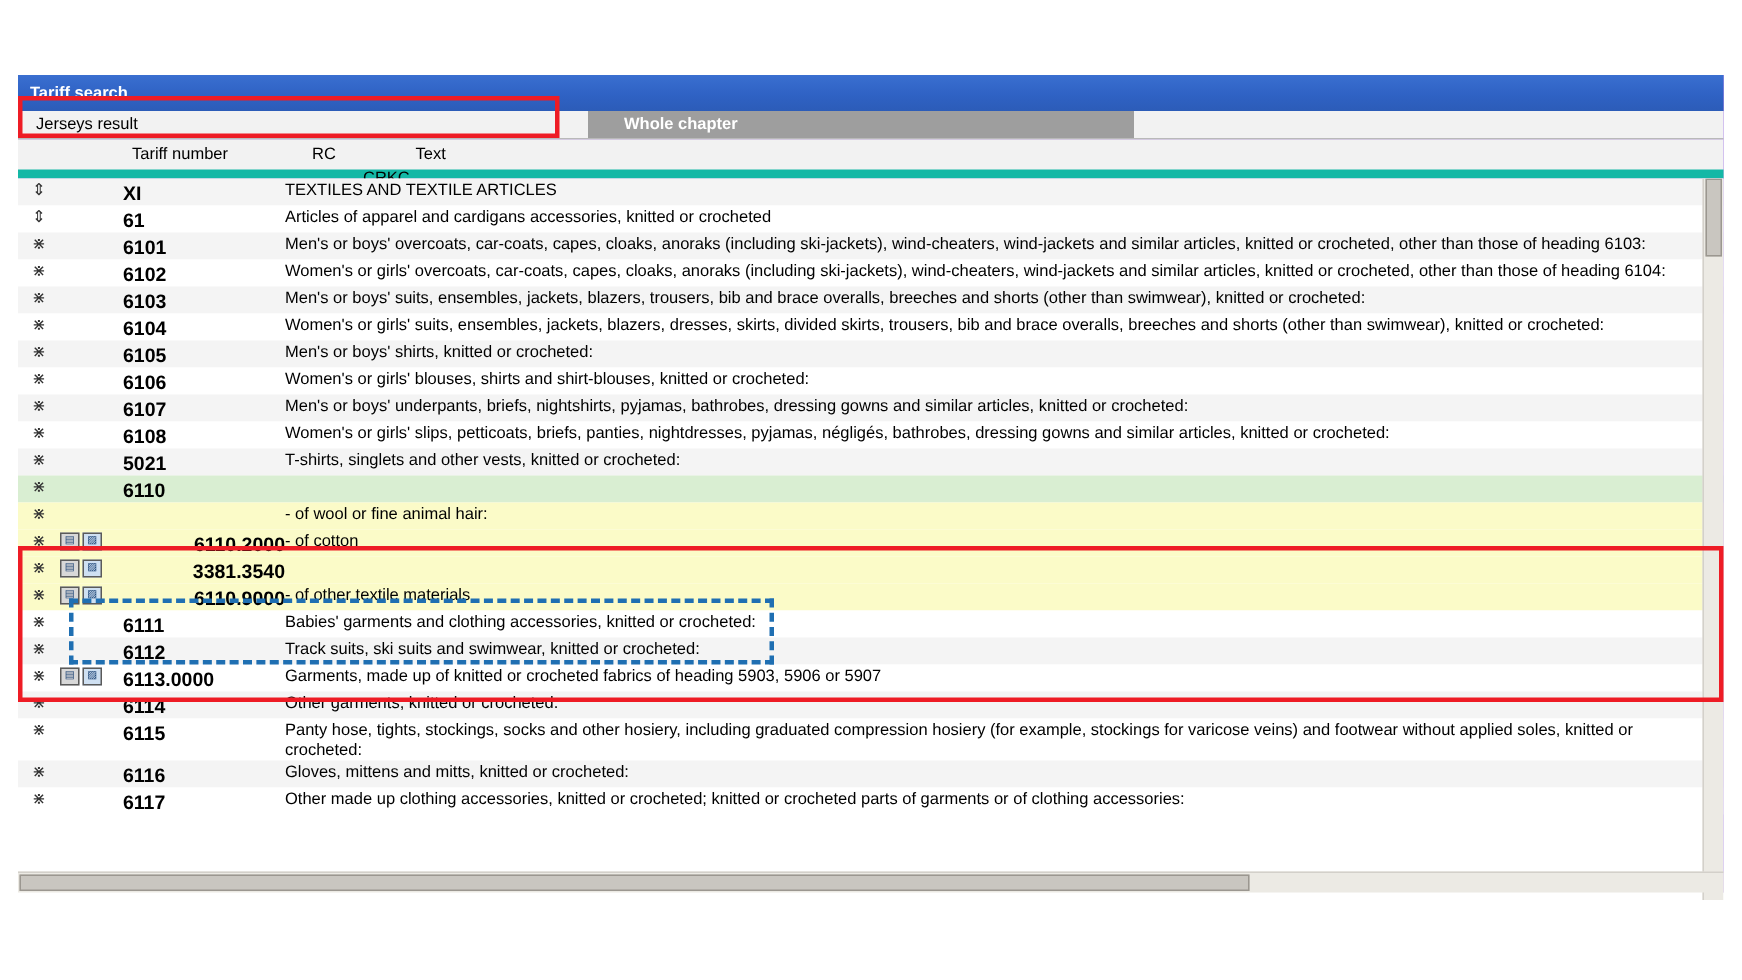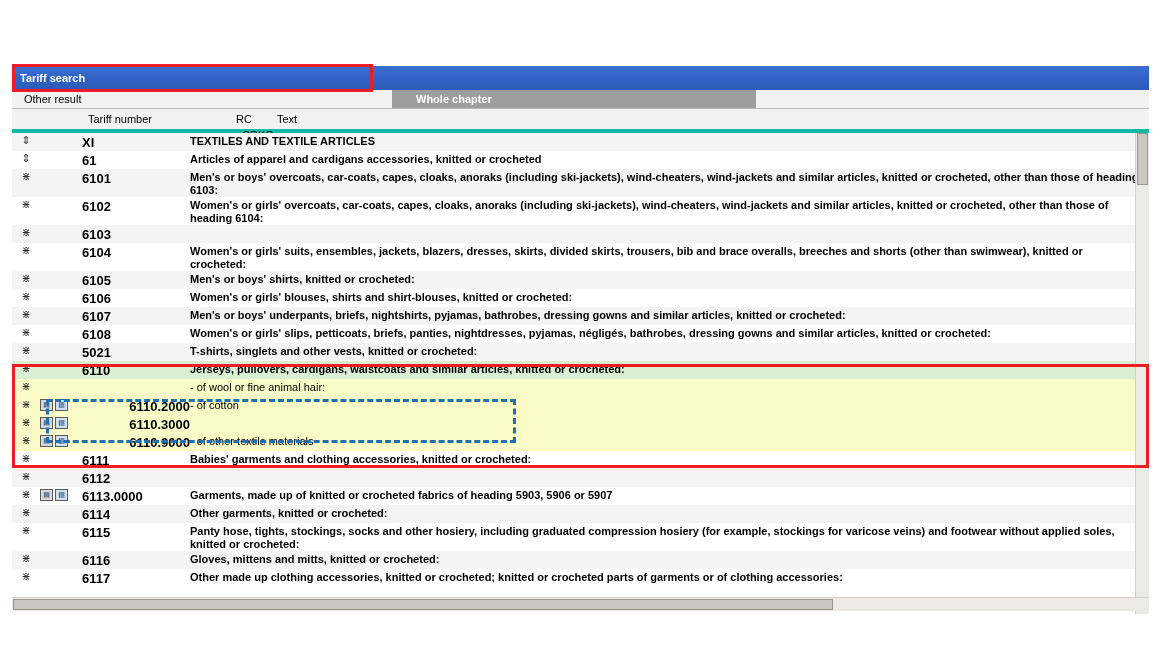--- a/index.html
+++ b/index.html
@@ -13,21 +13,21 @@
     font-family: "Liberation Sans", sans-serif;
     font-size: 11px;
     color: #000000;
     position: relative;
     overflow: hidden;
   }
 
   #app {
     position: absolute;
     left: 12px;
-    top: 66px;
+    top: 50px;
     width: 1137px;
     height: 545px;
     background: #6d28d9;
   }
 
   
   .titlebar {
     height: 24px;
     background: #2f62c4;
     background: linear-gradient(to bottom, #3a6fd0 0%, #2f62c4 55%, #2c5cb8 100%);
@@ -72,31 +72,31 @@
     background: #9e9e9e;
     color: #ffffff;
     padding-left: 24px;
   }
 
   
   .colheader {
     height: 20px;
     background: #f2f2f2;
     position: relative;
-    border-bottom: 4px solid #14b8a6;
+    border-bottom: 6px solid #14b8a6;
     font-size: 11px;
     color: #000000;
   }
   .colheader span {
     position: absolute;
     top: 4px;
     white-space: nowrap;
   }
   .ch-tariff { left: 76px; }
-  .ch-rc     { left: 196px; margin-left: 28px; }
+  .ch-rc     { left: 196px; }
   .ch-crkc   { left: 230px; margin-top: 16px; }
   .ch-text   { left: 265px; text-align: center; }
 
   
   .list {
     position: relative;
     background: #ffffff;
     height: 481px;
     overflow: hidden;
   }
@@ -150,21 +150,21 @@
     font-weight: bold;
   }
   .c-num.sub { font-weight: bold; text-align: right; }
   .c-text {
     flex: 1;
     padding-top: 2px;
     padding-right: 10px;
     font-size: 11px;
     line-height: 13px;
   }
-  .c-text.bold { font-weight: bold; }
+  .c-text.bold { font-weight: normal; }
   .c-text.plain { font-weight: normal; }
 
   
   .glyph {
     display: inline-block;
     font-family: "DejaVu Sans", sans-serif;
     font-size: 11px;
     color: #333333;
     line-height: 12px;
   }
@@ -229,21 +229,21 @@
 <body>
 
 <div id="app">
 
   <div class="titlebar">
     <span>Tariff search</span>
   </div>
 
   <div class="tabstrip">
     <div class="tab active">
-      <span>Other result</span>
+      <span>Jerseys result</span>
     </div>
     <div class="tab inactive">
       <span>Whole chapter</span>
     </div>
   </div>
 
   <div class="colheader">
     <span class="ch-tariff">Tariff number</span>
     <span class="ch-rc">RC</span>
     <span class="ch-crkc">CRKC</span>
@@ -277,20 +277,21 @@
       <div class="c-tree"><span class="glyph">⋇</span></div>
       <div class="c-icons"></div>
       <div class="c-num">6102</div>
       <div class="c-text bold">Women's or girls' overcoats, car-coats, capes, cloaks, anoraks (including ski-jackets), wind-cheaters, wind-jackets and similar articles, knitted or crocheted, other than those of heading 6104:</div>
     </div>
 
     <div class="row alt">
       <div class="c-tree"><span class="glyph">⋇</span></div>
       <div class="c-icons"></div>
       <div class="c-num">6103</div>
+      <div class="c-text bold">Men's or boys' suits, ensembles, jackets, blazers, trousers, bib and brace overalls, breeches and shorts (other than swimwear), knitted or crocheted:</div>
     </div>
 
     <div class="row white">
       <div class="c-tree"><span class="glyph">⋇</span></div>
       <div class="c-icons"></div>
       <div class="c-num">6104</div>
       <div class="c-text bold">Women's or girls' suits, ensembles, jackets, blazers, dresses, skirts, divided skirts, trousers, bib and brace overalls, breeches and shorts (other than swimwear), knitted or crocheted:</div>
     </div>
 
     <div class="row alt">
@@ -325,21 +326,20 @@
       <div class="c-tree"><span class="glyph">⋇</span></div>
       <div class="c-icons"></div>
       <div class="c-num">5021</div>
       <div class="c-text bold">T-shirts, singlets and other vests, knitted or crocheted:</div>
     </div>
 
     <div class="row green">
       <div class="c-tree"><span class="glyph">⋇</span></div>
       <div class="c-icons"></div>
       <div class="c-num">6110</div>
-      <div class="c-text bold">Jerseys, pullovers, cardigans, waistcoats and similar articles, knitted or crocheted:</div>
     </div>
 
     <div class="row yellow">
       <div class="c-tree"><span class="glyph">⋇</span></div>
       <div class="c-icons"></div>
       <div class="c-num"></div>
       <div class="c-text plain">- of wool or fine animal hair:</div>
     </div>
 
     <div class="row yellow">
@@ -351,21 +351,21 @@
       <div class="c-num sub">6110.2000</div>
       <div class="c-text plain">- of cotton</div>
     </div>
 
     <div class="row yellow">
       <div class="c-tree"><span class="glyph">⋇</span></div>
       <div class="c-icons">
         <span class="mini-icon">▤</span>
         <span class="mini-icon blue">▨</span>
       </div>
-      <div class="c-num sub">6110.3000</div>
+      <div class="c-num sub">3381.3540</div>
     </div>
 
     <div class="row yellow">
       <div class="c-tree"><span class="glyph">⋇</span></div>
       <div class="c-icons">
         <span class="mini-icon">▤</span>
         <span class="mini-icon blue">▨</span>
       </div>
       <div class="c-num sub">6110.9000</div>
       <div class="c-text plain">- of other textile materials</div>
@@ -375,20 +375,21 @@
       <div class="c-tree"><span class="glyph">⋇</span></div>
       <div class="c-icons"></div>
       <div class="c-num">6111</div>
       <div class="c-text bold">Babies' garments and clothing accessories, knitted or crocheted:</div>
     </div>
 
     <div class="row alt">
       <div class="c-tree"><span class="glyph">⋇</span></div>
       <div class="c-icons"></div>
       <div class="c-num">6112</div>
+      <div class="c-text bold">Track suits, ski suits and swimwear, knitted or crocheted:</div>
     </div>
 
     <div class="row white">
       <div class="c-tree"><span class="glyph">⋇</span></div>
       <div class="c-icons">
         <span class="mini-icon">▤</span>
         <span class="mini-icon blue">▨</span>
       </div>
       <div class="c-num">6113.0000</div>
       <div class="c-text bold">Garments, made up of knitted or crocheted fabrics of heading 5903, 5906 or 5907</div>

